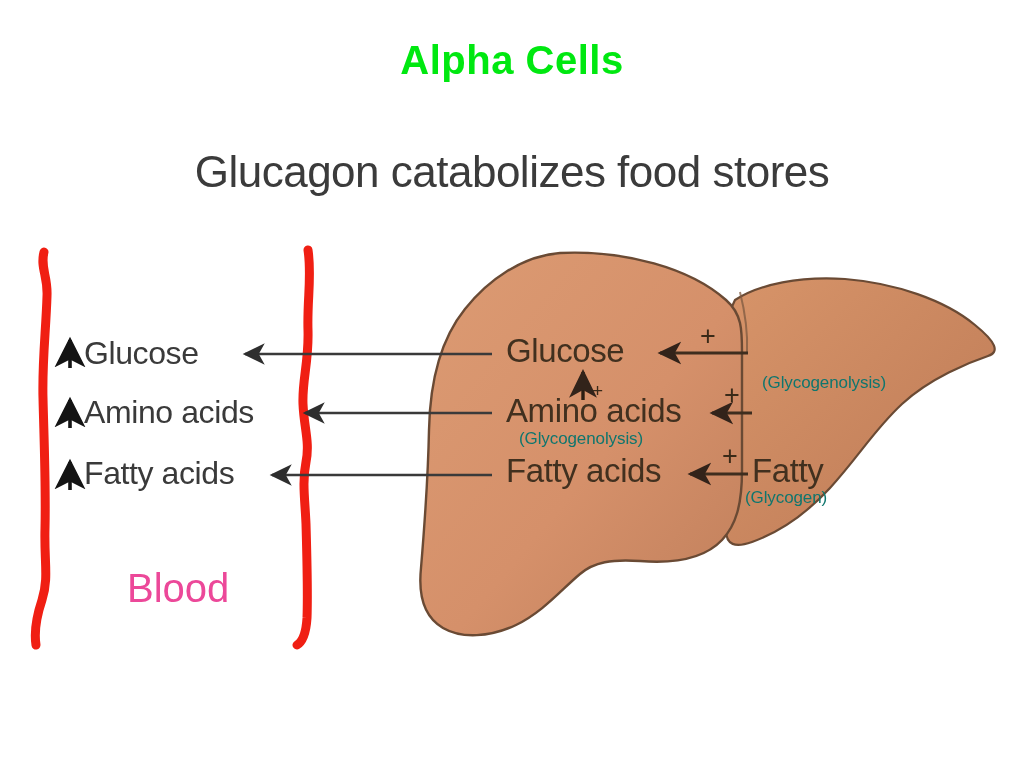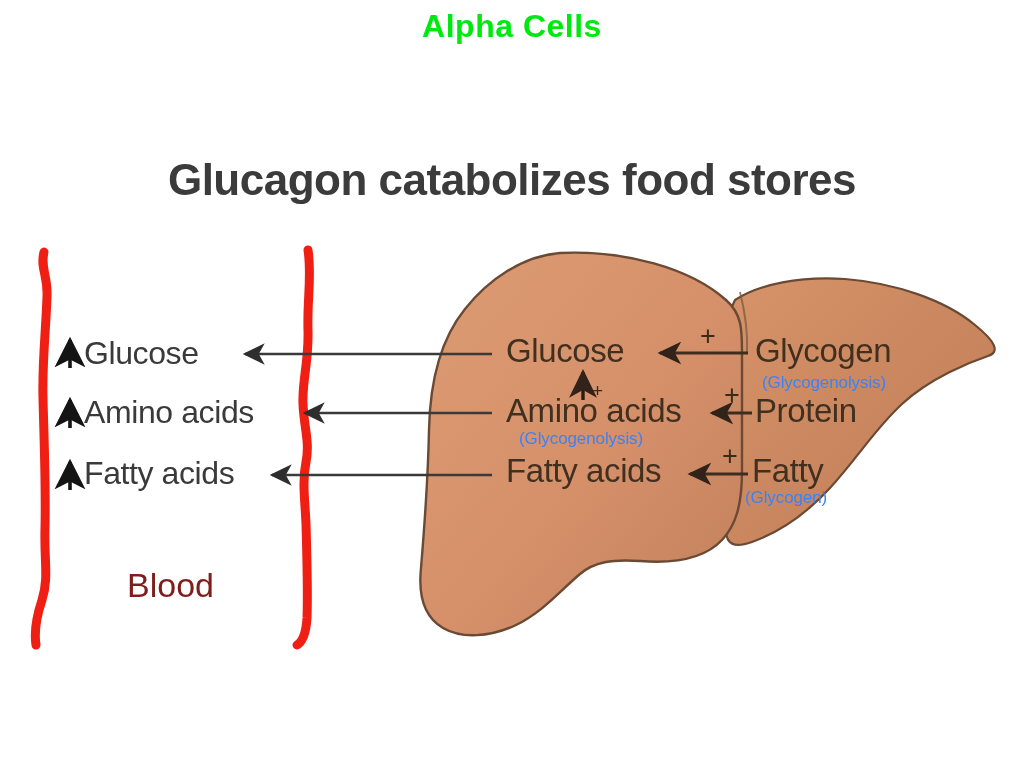--- a/index.html
+++ b/index.html
@@ -25,70 +25,70 @@
     height: 768px;
   }
   .lbl {
     position: absolute;
     white-space: nowrap;
     line-height: 1;
   }
   
   #title {
     left: 0;
-    top: 10px;
+    top: 40px;
     width: 1024px;
     text-align: center;
-    font-size: 32px;
+    font-size: 40px;
     font-weight: bold;
     color: #00e810;
     letter-spacing: 0.5px;
   }
   
   #subtitle {
     left: 0;
-    top: 158px;
+    top: 150px;
     width: 1024px;
     text-align: center;
     font-size: 44px;
-    font-weight: bold;
+    font-weight: normal;
     color: #3b3b3b;
     letter-spacing: -0.5px;
   }
   
   .blood-label {
     font-size: 32px;
     color: #3a3a3a;
     letter-spacing: -0.4px;
   }
   #blood-glucose    { left: 84px;  top: 337px; }
   #blood-amino      { left: 84px;  top: 396px; }
   #blood-fatty      { left: 84px;  top: 457px; }
   #blood-word {
     left: 127px;
     top: 568px;
-    font-size: 34px;
-    color: #7f1d1d;
+    font-size: 40px;
+    color: #ec4899;
   }
   
   .liver-label {
     font-size: 33px;
     color: #41301f;
     letter-spacing: -0.4px;
   }
   #liver-glucose    { left: 506px; top: 334px; }
   #liver-amino      { left: 506px; top: 394px; }
   #liver-fatty      { left: 506px; top: 454px; }
   #liver-glycogen   { left: 755px; top: 334px; }
   #liver-protein    { left: 755px; top: 394px; }
   #liver-fats       { left: 752px; top: 454px; }
   
   .process-label {
     font-size: 17px;
-    color: #3b82f6;
+    color: #0f766e;
     letter-spacing: -0.1px;
   }
   #proc-glycogenolysis { left: 762px; top: 374px; }
   #proc-gluconeogenesis{ left: 519px; top: 430px; }
   #proc-lipolysis      { left: 745px; top: 489px; }
   
   .plus {
     font-size: 27px;
     color: #3a2a18;
     font-weight: normal;
@@ -198,22 +198,20 @@
 
   <div class="lbl blood-label" id="blood-glucose">Glucose</div>
   <div class="lbl blood-label" id="blood-amino">Amino acids</div>
   <div class="lbl blood-label" id="blood-fatty">Fatty acids</div>
   <div class="lbl" id="blood-word">Blood</div>
 
   <div class="lbl liver-label" id="liver-glucose">Glucose</div>
   <div class="lbl liver-label" id="liver-amino">Amino acids</div>
   <div class="lbl liver-label" id="liver-fatty">Fatty acids</div>
 
-  <div class="lbl liver-label" id="liver-glycogen">Glycogen</div>
-  <div class="lbl liver-label" id="liver-protein">Protein</div>
   <div class="lbl liver-label" id="liver-fats">Fatty</div>
 
   <div class="lbl process-label" id="proc-glycogenolysis">(Glycogenolysis)</div>
   <div class="lbl process-label" id="proc-gluconeogenesis">(Glycogenolysis)</div>
   <div class="lbl process-label" id="proc-lipolysis">(Glycogen)</div>
 
   <div class="lbl plus" id="plus-glycogen">+</div>
   <div class="lbl plus" id="plus-protein">+</div>
   <div class="lbl plus" id="plus-fats">+</div>
   <div class="lbl plus-small" id="plus-gluconeo">+</div>

